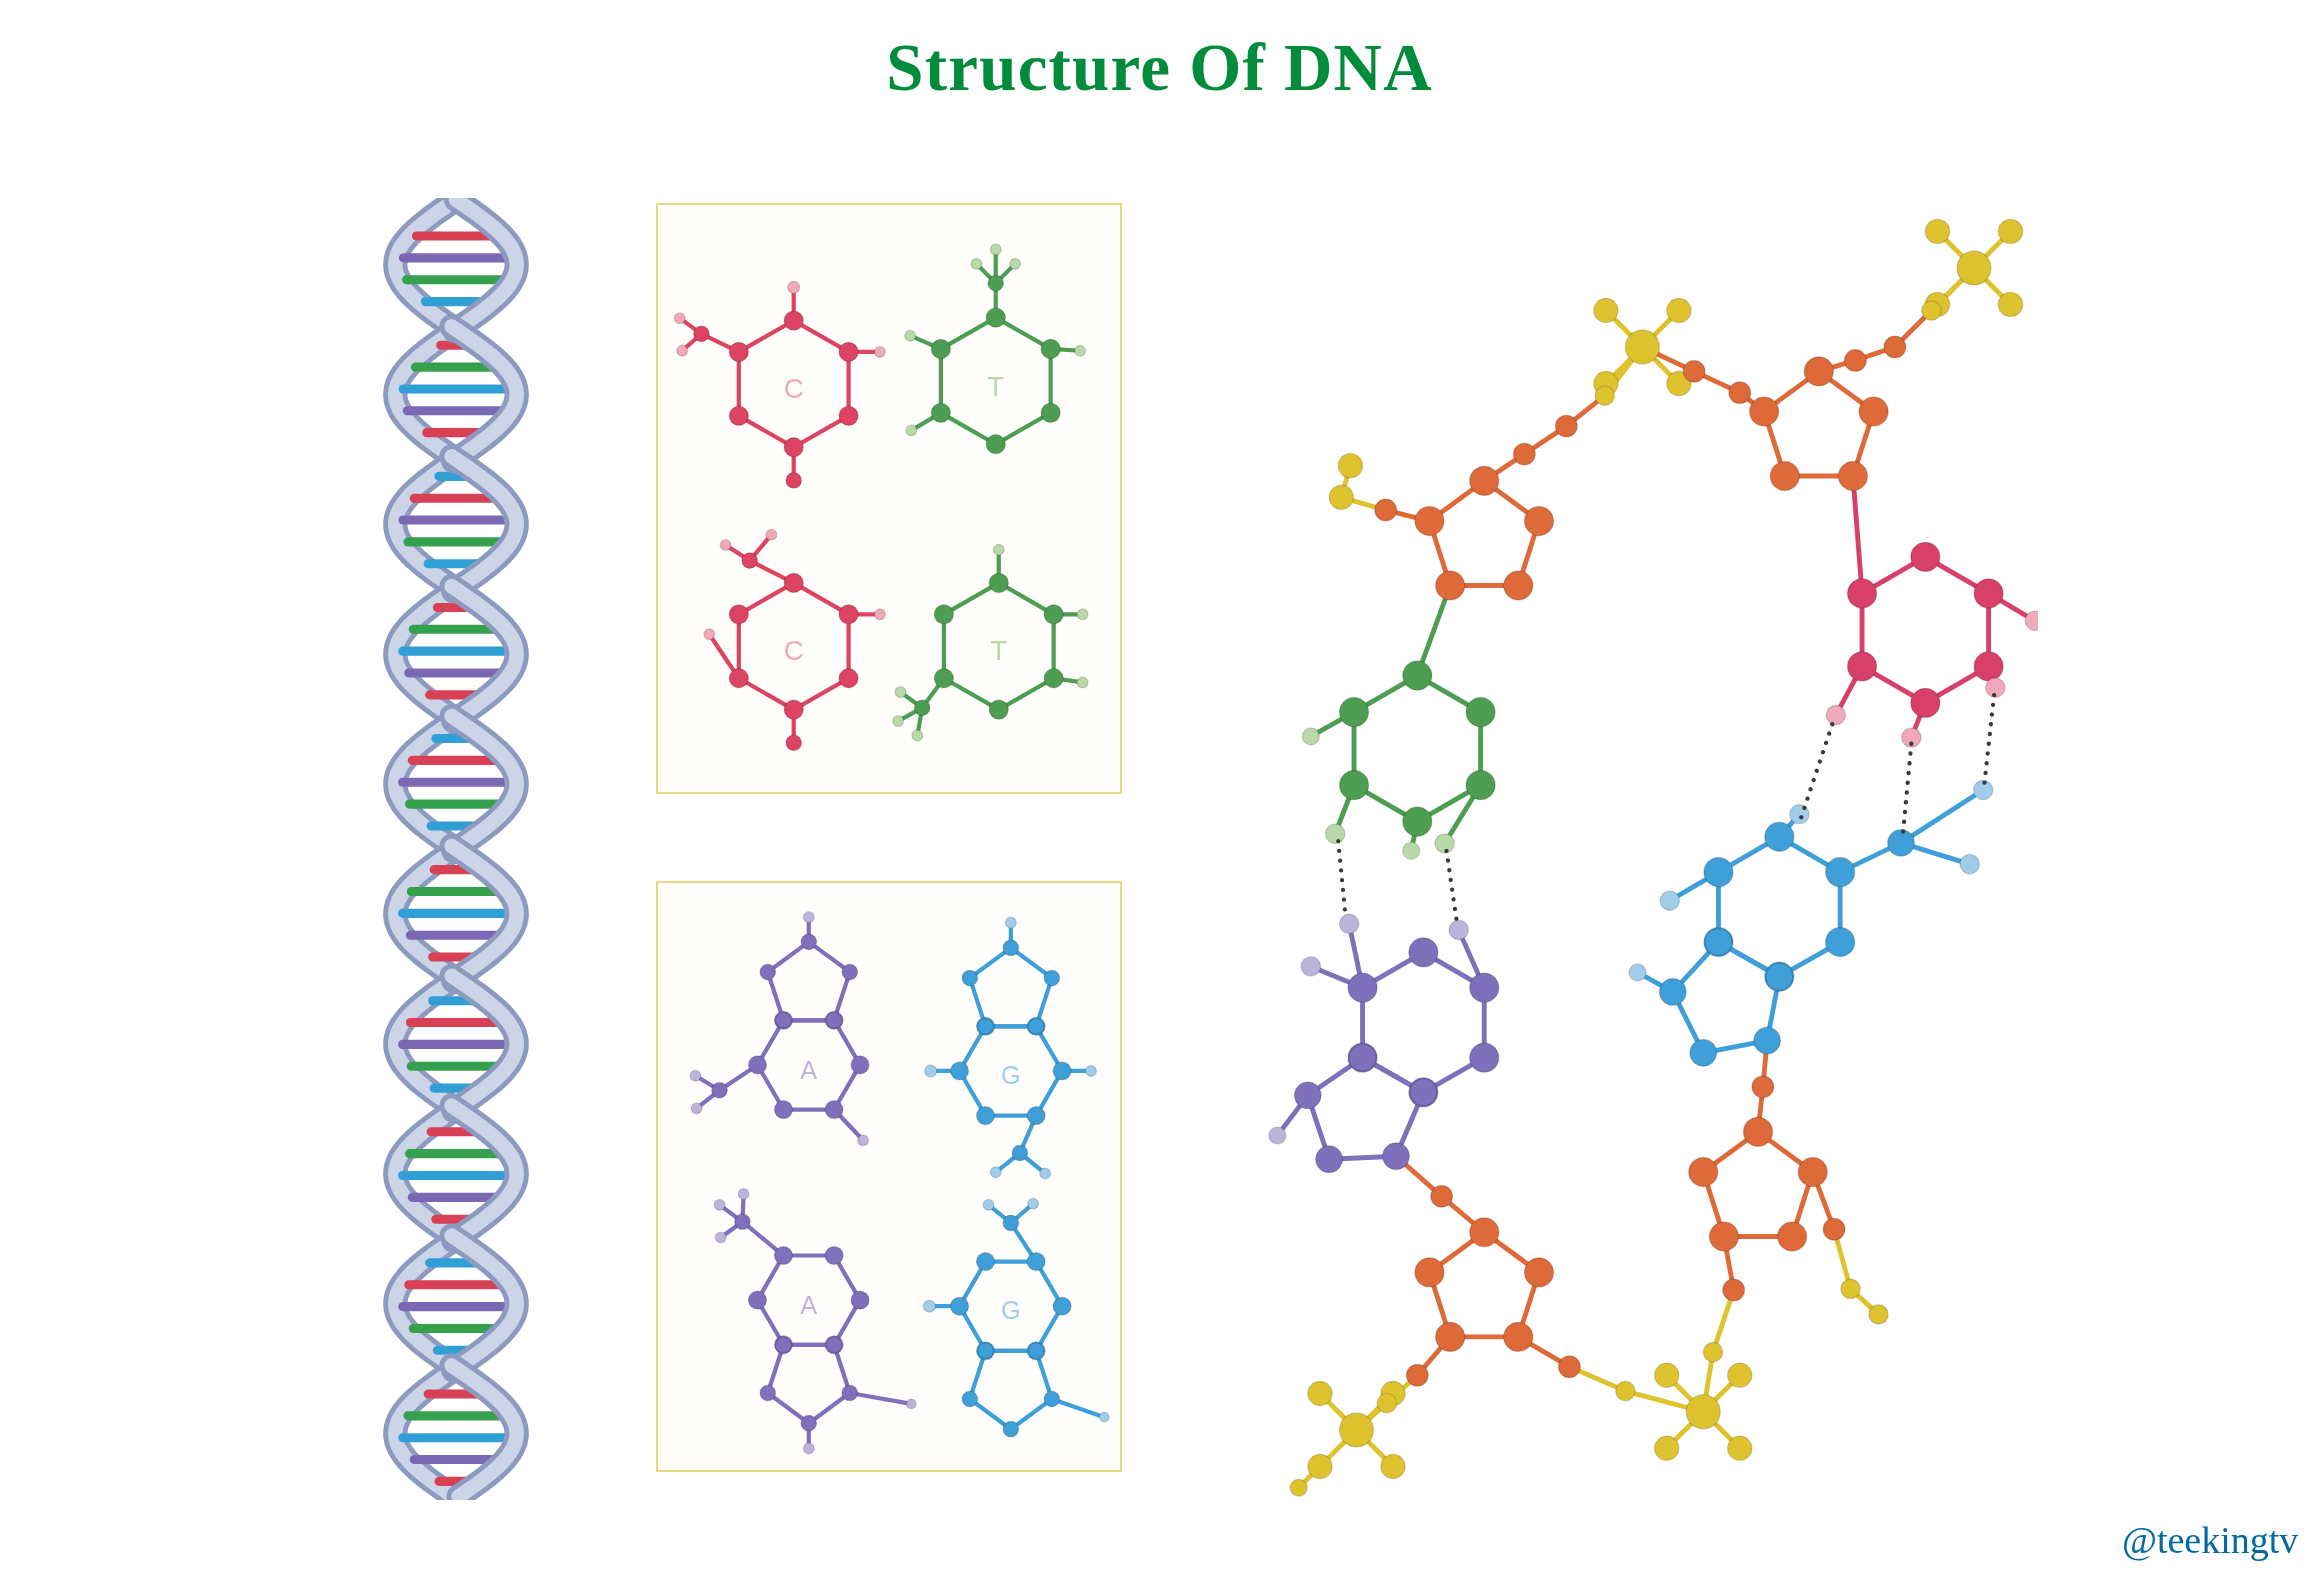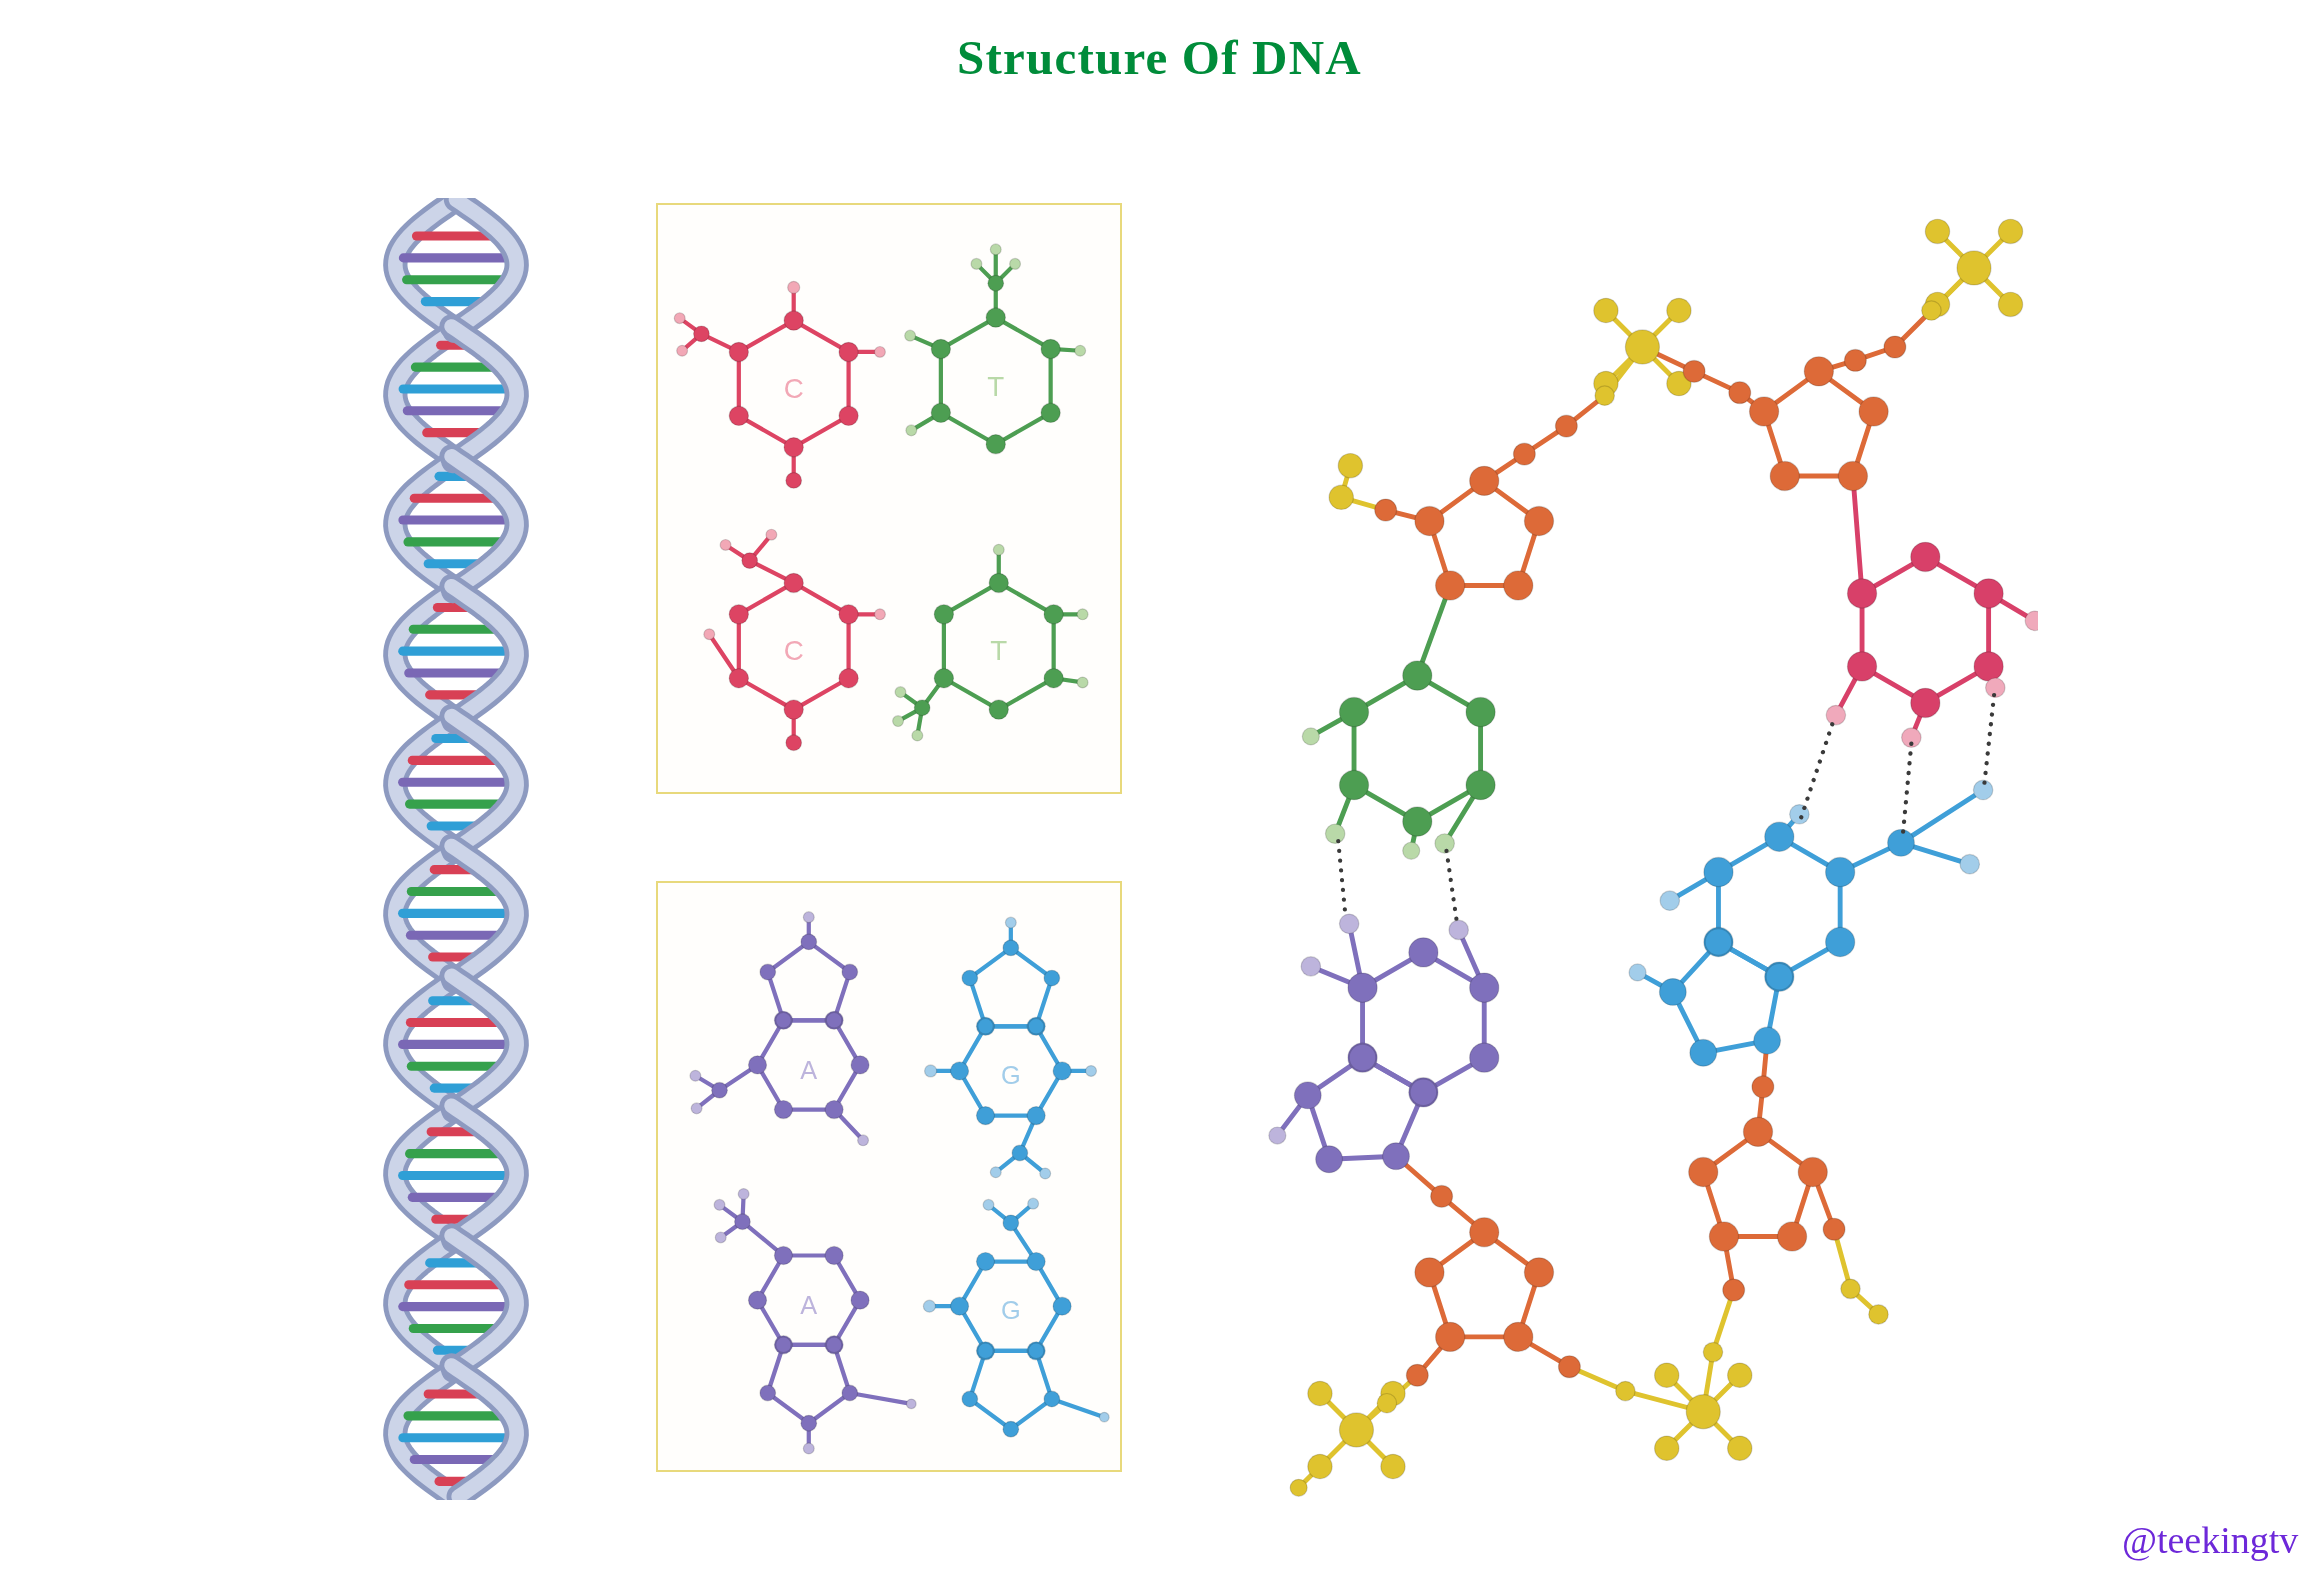--- a/index.html
+++ b/index.html
@@ -3,21 +3,21 @@
 <meta charset="utf-8">
 <style>
   *{box-sizing:border-box;}
   html,body{margin:0;padding:0;}
   body{
     width:2319px;height:1571px;position:relative;background:#ffffff;
     font-family:"Liberation Serif",serif;overflow:hidden;
   }
   .title{
     position:absolute;top:29px;left:0;width:100%;margin:0;
-    text-align:center;font-size:49px;font-weight:700;letter-spacing:1.2px;
+    text-align:center;font-size:67px;font-weight:700;letter-spacing:1.2px;
   }
   .helix-wrap{position:absolute;left:368px;top:198px;width:176px;height:1302px;}
   .box{
     position:absolute;left:656px;width:466px;height:591px;
     border:2.4px solid #e8d97c;background:#fffefc;
   }
   .box1{top:203px;}
   .box2{top:881px;}
   .pairing{position:absolute;left:1186px;top:201px;width:852px;height:1302px;}
   .credits{
@@ -516,18 +516,18 @@
         <circle cx="795" cy="1150" r="16" fill="#a2cdea" stroke="rgba(0,0,0,0.16)" stroke-width="2"></circle>
         <circle cx="742" cy="1268" r="14" fill="#a2cdea" stroke="rgba(0,0,0,0.16)" stroke-width="2"></circle>
         <line x1="250" y1="1052" x2="262" y2="1176" stroke="#3a3a3a" stroke-width="7" stroke-dasharray="0.1 16" stroke-linecap="round"></line>
         <line x1="428" y1="1068" x2="446" y2="1192" stroke="#3a3a3a" stroke-width="7" stroke-dasharray="0.1 16" stroke-linecap="round"></line>
         <line x1="1062" y1="860" x2="1008" y2="1022" stroke="#3a3a3a" stroke-width="7" stroke-dasharray="0.1 16" stroke-linecap="round"></line>
         <line x1="1192" y1="892" x2="1178" y2="1042" stroke="#3a3a3a" stroke-width="7" stroke-dasharray="0.1 16" stroke-linecap="round"></line>
         <line x1="1328" y1="812" x2="1312" y2="958" stroke="#3a3a3a" stroke-width="7" stroke-dasharray="0.1 16" stroke-linecap="round"></line>
       </svg>
   </div>
 
-  <div class="credits" style="color: #6d28d9; margin-left: 24px;">
+  <div class="credits" style="color: #0369a1; margin-left: 24px;">
     <div>@teekingtv</div>
   </div>
 
 </div>
 
 
 </body></html>

